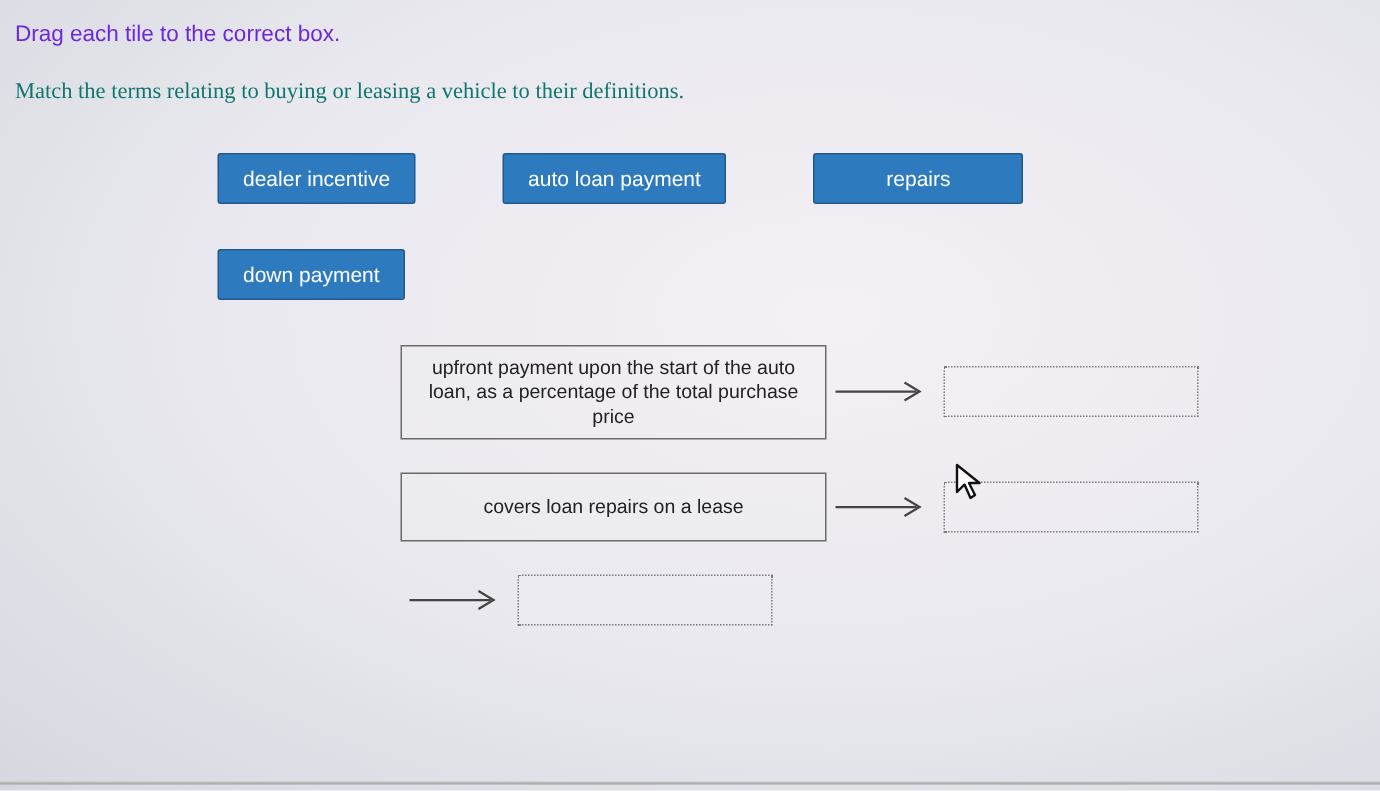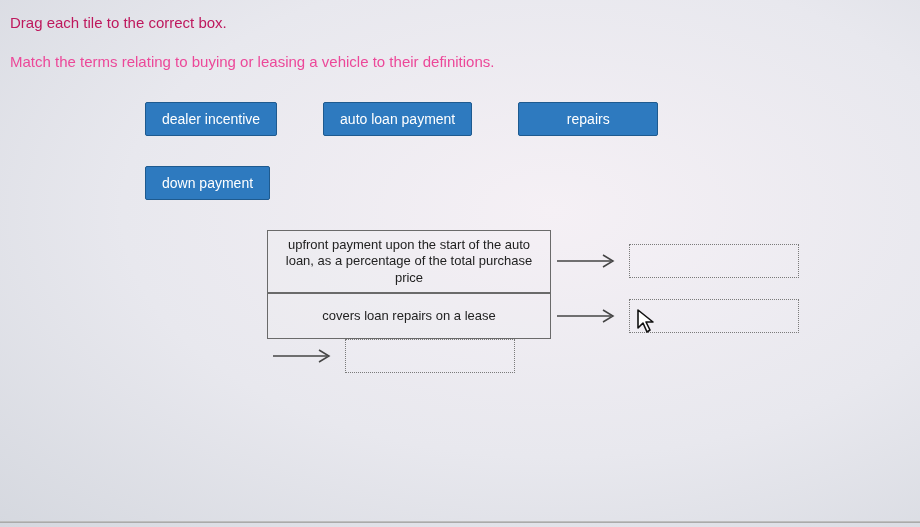--- a/index.html
+++ b/index.html
@@ -5,48 +5,49 @@
   * { box-sizing: border-box; margin: 0; padding: 0; }
   html, body { width: 920px; height: 527px; overflow: hidden; }
   body {
     font-family: Arial, Helvetica, sans-serif;
     font-size: 14px;
     color: #1a1a1a;
     background: radial-gradient(ellipse at 60% 40%, #f5f0f5 0%, #e8e8ee 55%, #d5d8df 100%);
     position: relative;
     padding: 14px 10px 0 10px;
   }
-  .instructions { font-size: 15px; color: #be185d; }
-  .subinstructions { font-size: 15px; color: #ec4899; margin-top: 22px; }
+  .instructions { font-size: 15px; color: #6d28d9; }
+  .subinstructions { font-size: 15px; color: #0f766e; margin-top: 22px; font-family: Liberation Serif, serif; }
 
   .tiles-area {
     margin-top: 32px;
     margin-left: 135px;
   }
-  .tile-row { display: flex; gap: 46px; margin-bottom: 30px; }
+  .tile-row { display: flex; gap: 58px; margin-bottom: 30px; }
   .tile {
     background: #2e7abf;
     color: #ffffff;
     border: 1px solid #1e5a8f;
     border-radius: 2px;
     padding: 8px 16px;
     font-size: 14px;
     white-space: nowrap;
     min-width: 110px;
     text-align: center;
     cursor: grab;
     user-select: none;
   }
   .tile.w-warranty { min-width: 140px; }
 
   .matches {
     margin-top: 22px;
     margin-left: 257px;
     display: flex;
     flex-direction: column;
+    gap: 22px;
   }
   .match-row {
     display: flex;
     align-items: center;
   }
   .definition-box {
     width: 284px;
     min-height: 46px;
     border: 1px solid #6a6a6a;
     background: rgba(255,255,255,0.05);

